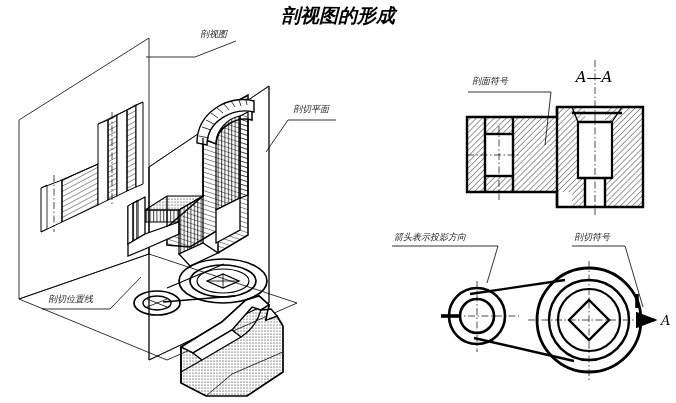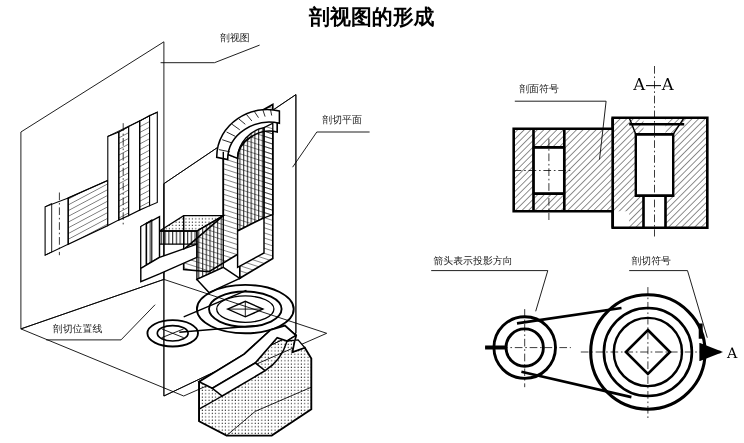--- a/index.html
+++ b/index.html
@@ -1,21 +1,21 @@
 <!DOCTYPE html>
 <html><head>
 <meta charset="utf-8">
 <style>
   html,body{margin:0;padding:0;background:#ffffff;}
   body{
     width:676px;height:403px;position:relative;overflow:hidden;
     font-family:"DejaVu Sans","Liberation Sans",sans-serif;
     color:#000;
   }
-  #stage{position:absolute;inset:0;width:676px;height:403px;}
+  #stage{position:absolute;inset:0;width:676px;height:403px;font-style:italic;}
   svg{display:block;}
   .lbl{font-size:9px;font-family:"DejaVu Sans","Liberation Sans",sans-serif;fill:#1a1a1a;}
   .title{font-size:19px;font-weight:bold;font-family:"DejaVu Serif","Liberation Serif",serif;fill:#000;}
   .aa{font-size:15px;font-family:"DejaVu Serif","Liberation Serif",serif;fill:#000;}
   .amark{font-size:13px;font-family:"DejaVu Serif","Liberation Serif",serif;fill:#000;}
   .ln{stroke:#000;fill:none;}
   .thin{stroke-width:0.8;}
   .med{stroke-width:1.3;}
   .thick{stroke-width:2.4;}
   .xthick{stroke-width:3.6;}

